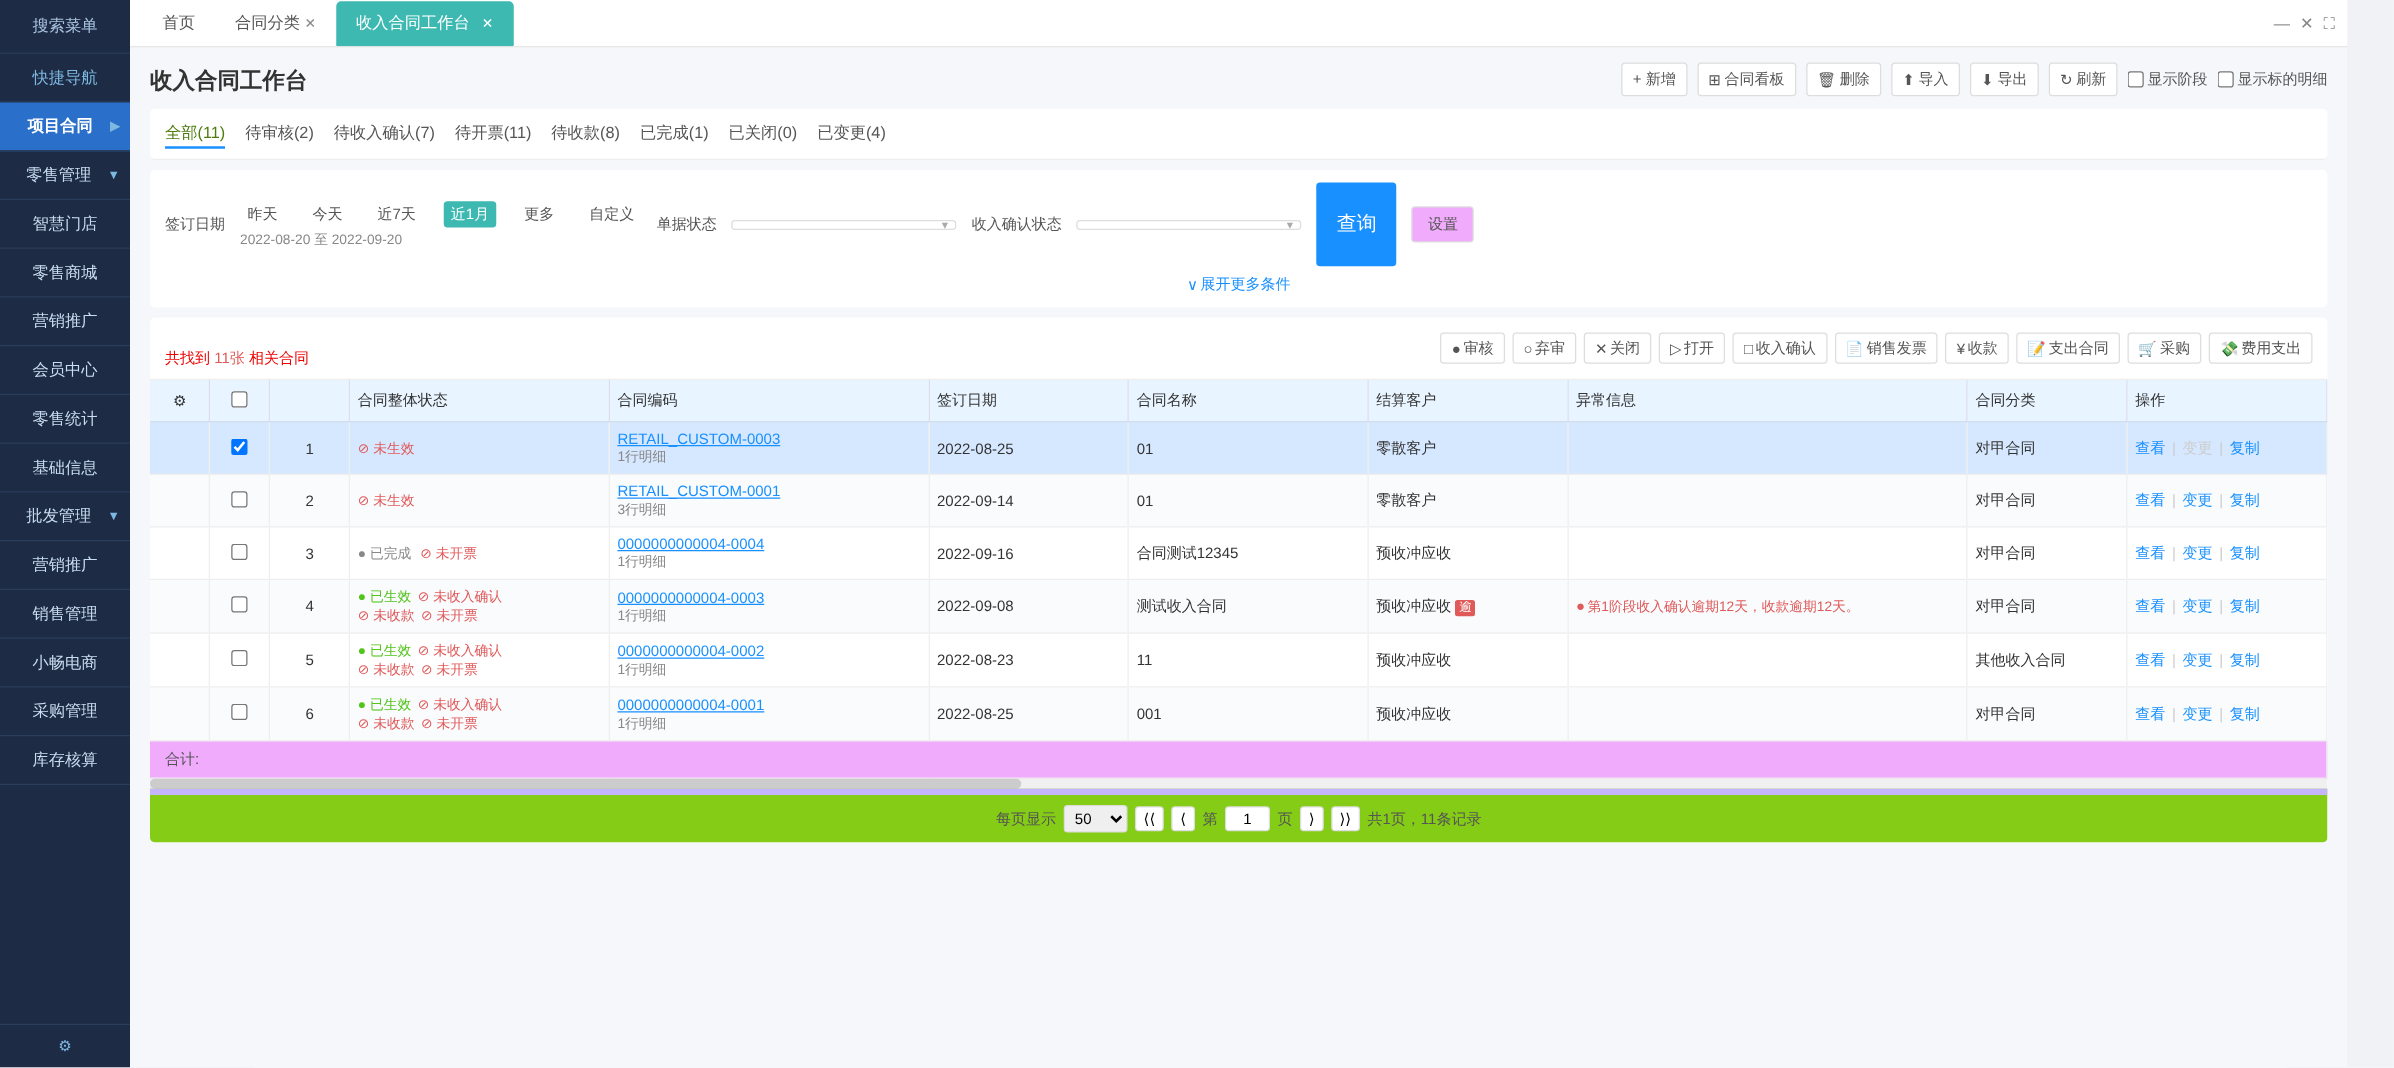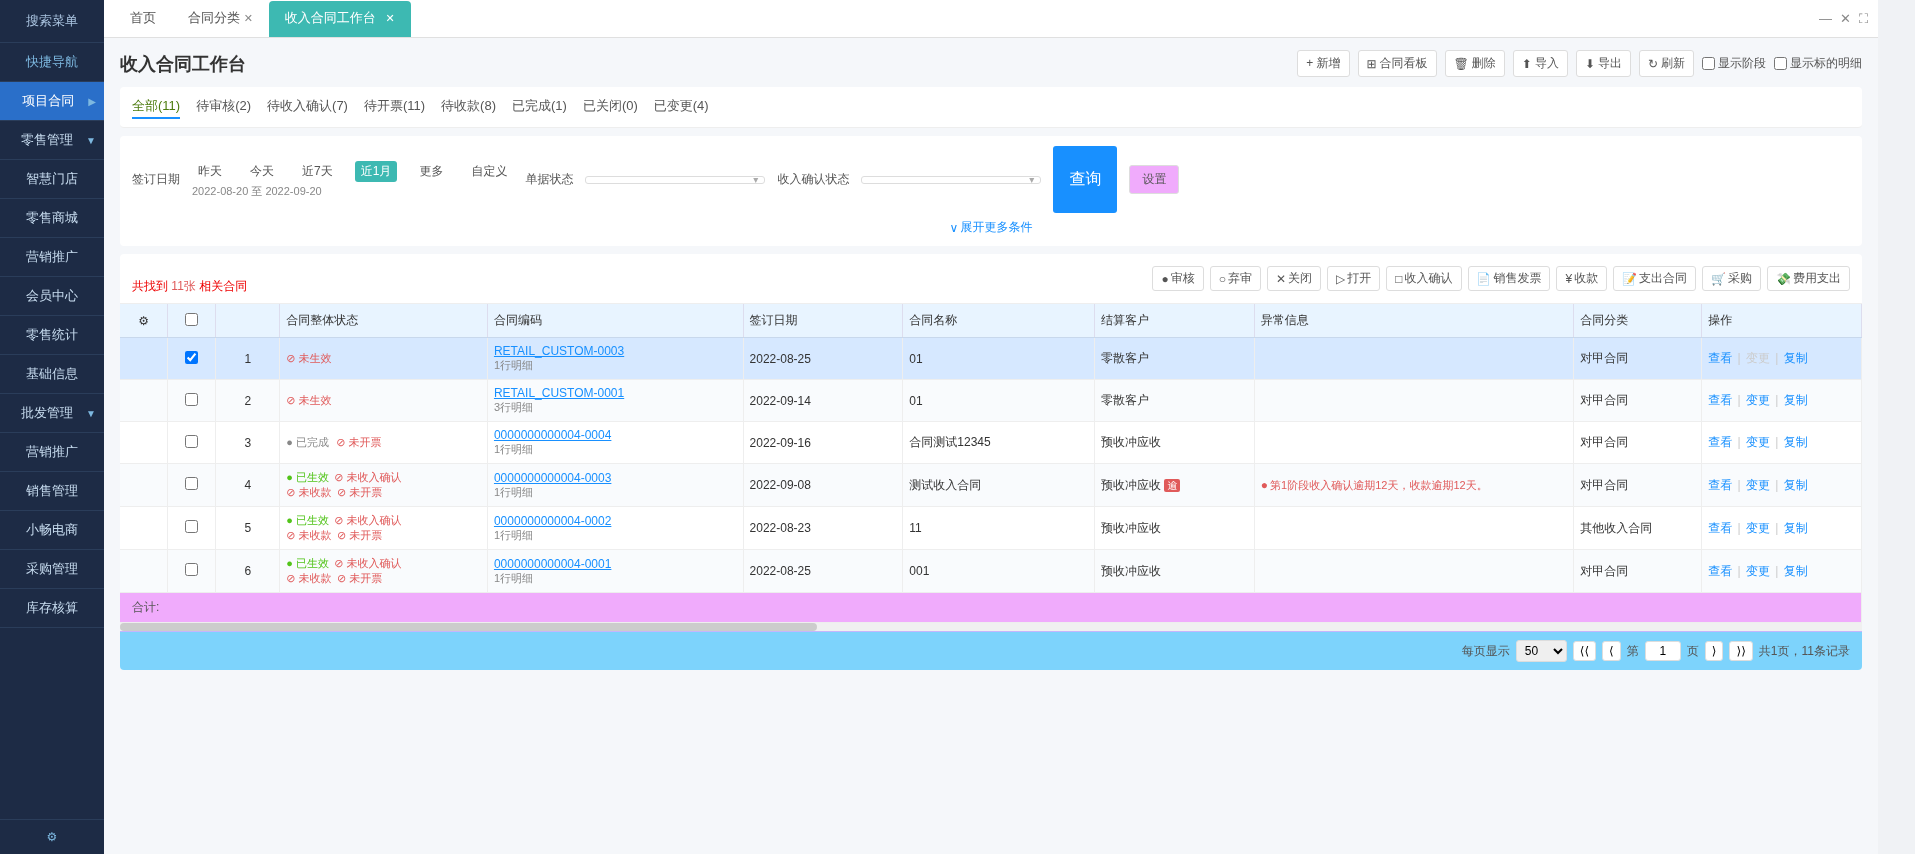--- a/index.html
+++ b/index.html
@@ -6,21 +6,21 @@
     body { font-family: "Microsoft YaHei", "PingFang SC", sans-serif; font-size: 12px; background: #f0f2f5; color: #333; overflow: hidden; }
 
     
     .app-container { display: flex; height: 854px; width: 1878px; }
 
     
     .sidebar { width: 104px; background: #1d2b45; display: flex; flex-direction: column; color: #fff; flex-shrink: 0; }
     .sidebar-search { padding: 12px 8px; font-size: 13px; color: #aac4e0; border-bottom: 1px solid #2a3d5a; cursor: pointer; text-align: center; }
     .sidebar-nav { padding: 8px; font-size: 13px; color: #7db8e0; border-bottom: 1px solid #2a3d5a; cursor: pointer; text-align: center; padding-top: 10px; padding-bottom: 10px; }
     .sidebar-item { padding: 10px 8px; font-size: 13px; color: #c8ddf0; cursor: pointer; text-align: center; border-bottom: 1px solid #2a3d5a; display: flex; align-items: center; justify-content: space-between; }
-    .sidebar-item.active { background: #2a6fc9; color: #fff; }
+    .sidebar-item.active { background: #2a6fc9; color: #fff; font-weight: bold; }
     .sidebar-item-label { flex: 1; text-align: center; }
     .sidebar-item .arrow { font-size: 10px; color: #7db8e0; }
     .sidebar-bottom { margin-top: auto; padding: 10px 8px; color: #7db8e0; text-align: center; border-top: 1px solid #2a3d5a; cursor: pointer; }
 
     
     .main { flex: 1; display: flex; flex-direction: column; overflow: hidden; }
 
     
     .tab-bar { background: #fff; display: flex; align-items: center; border-bottom: 1px solid #e0e0e0; height: 38px; padding: 0 10px; }
     .tab { padding: 8px 16px; font-size: 13px; color: #555; cursor: pointer; border-bottom: 2px solid transparent; }
@@ -77,21 +77,21 @@
     .status-gray { color: #888; }
     .contract-link { color: #1890ff; text-decoration: underline; cursor: pointer; font-size: 12px; }
     .contract-sub { font-size: 11px; color: #888; }
     .op-link { color: #1890ff; cursor: pointer; font-size: 12px; }
     .op-sep { color: #ccc; margin: 0 2px; }
     .warning-text { color: #e05a5a; font-size: 11px; display: flex; align-items: center; gap: 2px; }
     .warn-icon { color: #e05a5a; font-size: 12px; }
     .tag-orange { color: #e05a5a; font-size: 11px; }
 
     
-    .table-footer { display: flex; align-items: center; justify-content: flex-end; padding: 8px 12px; border-top: 1px solid #c4b5fd; background: #7dd3fc; }
+    .table-footer { display: flex; align-items: center; justify-content: center; padding: 8px 12px; border-top: 5px solid #c4b5fd; background: #84cc16; }
     .pagination { display: flex; align-items: center; gap: 6px; font-size: 12px; color: #555; }
     .page-size-select { border: 1px solid #ddd; border-radius: 3px; padding: 2px 4px; font-size: 12px; }
     .page-btn { padding: 2px 6px; border: 1px solid #ddd; border-radius: 3px; cursor: pointer; background: #fff; font-size: 12px; }
     .page-btn:disabled { color: #ccc; cursor: default; }
     .page-input { border: 1px solid #ddd; border-radius: 3px; padding: 2px 4px; width: 36px; text-align: center; font-size: 12px; }
     .scrollbar-area { height: 8px; background: #f0f0f0; }
     .scrollbar-thumb { height: 8px; width: 40%; background: #ccc; border-radius: 4px; }
 
     
     .summary-row td { background: #fffbe6; font-weight: 500; }

